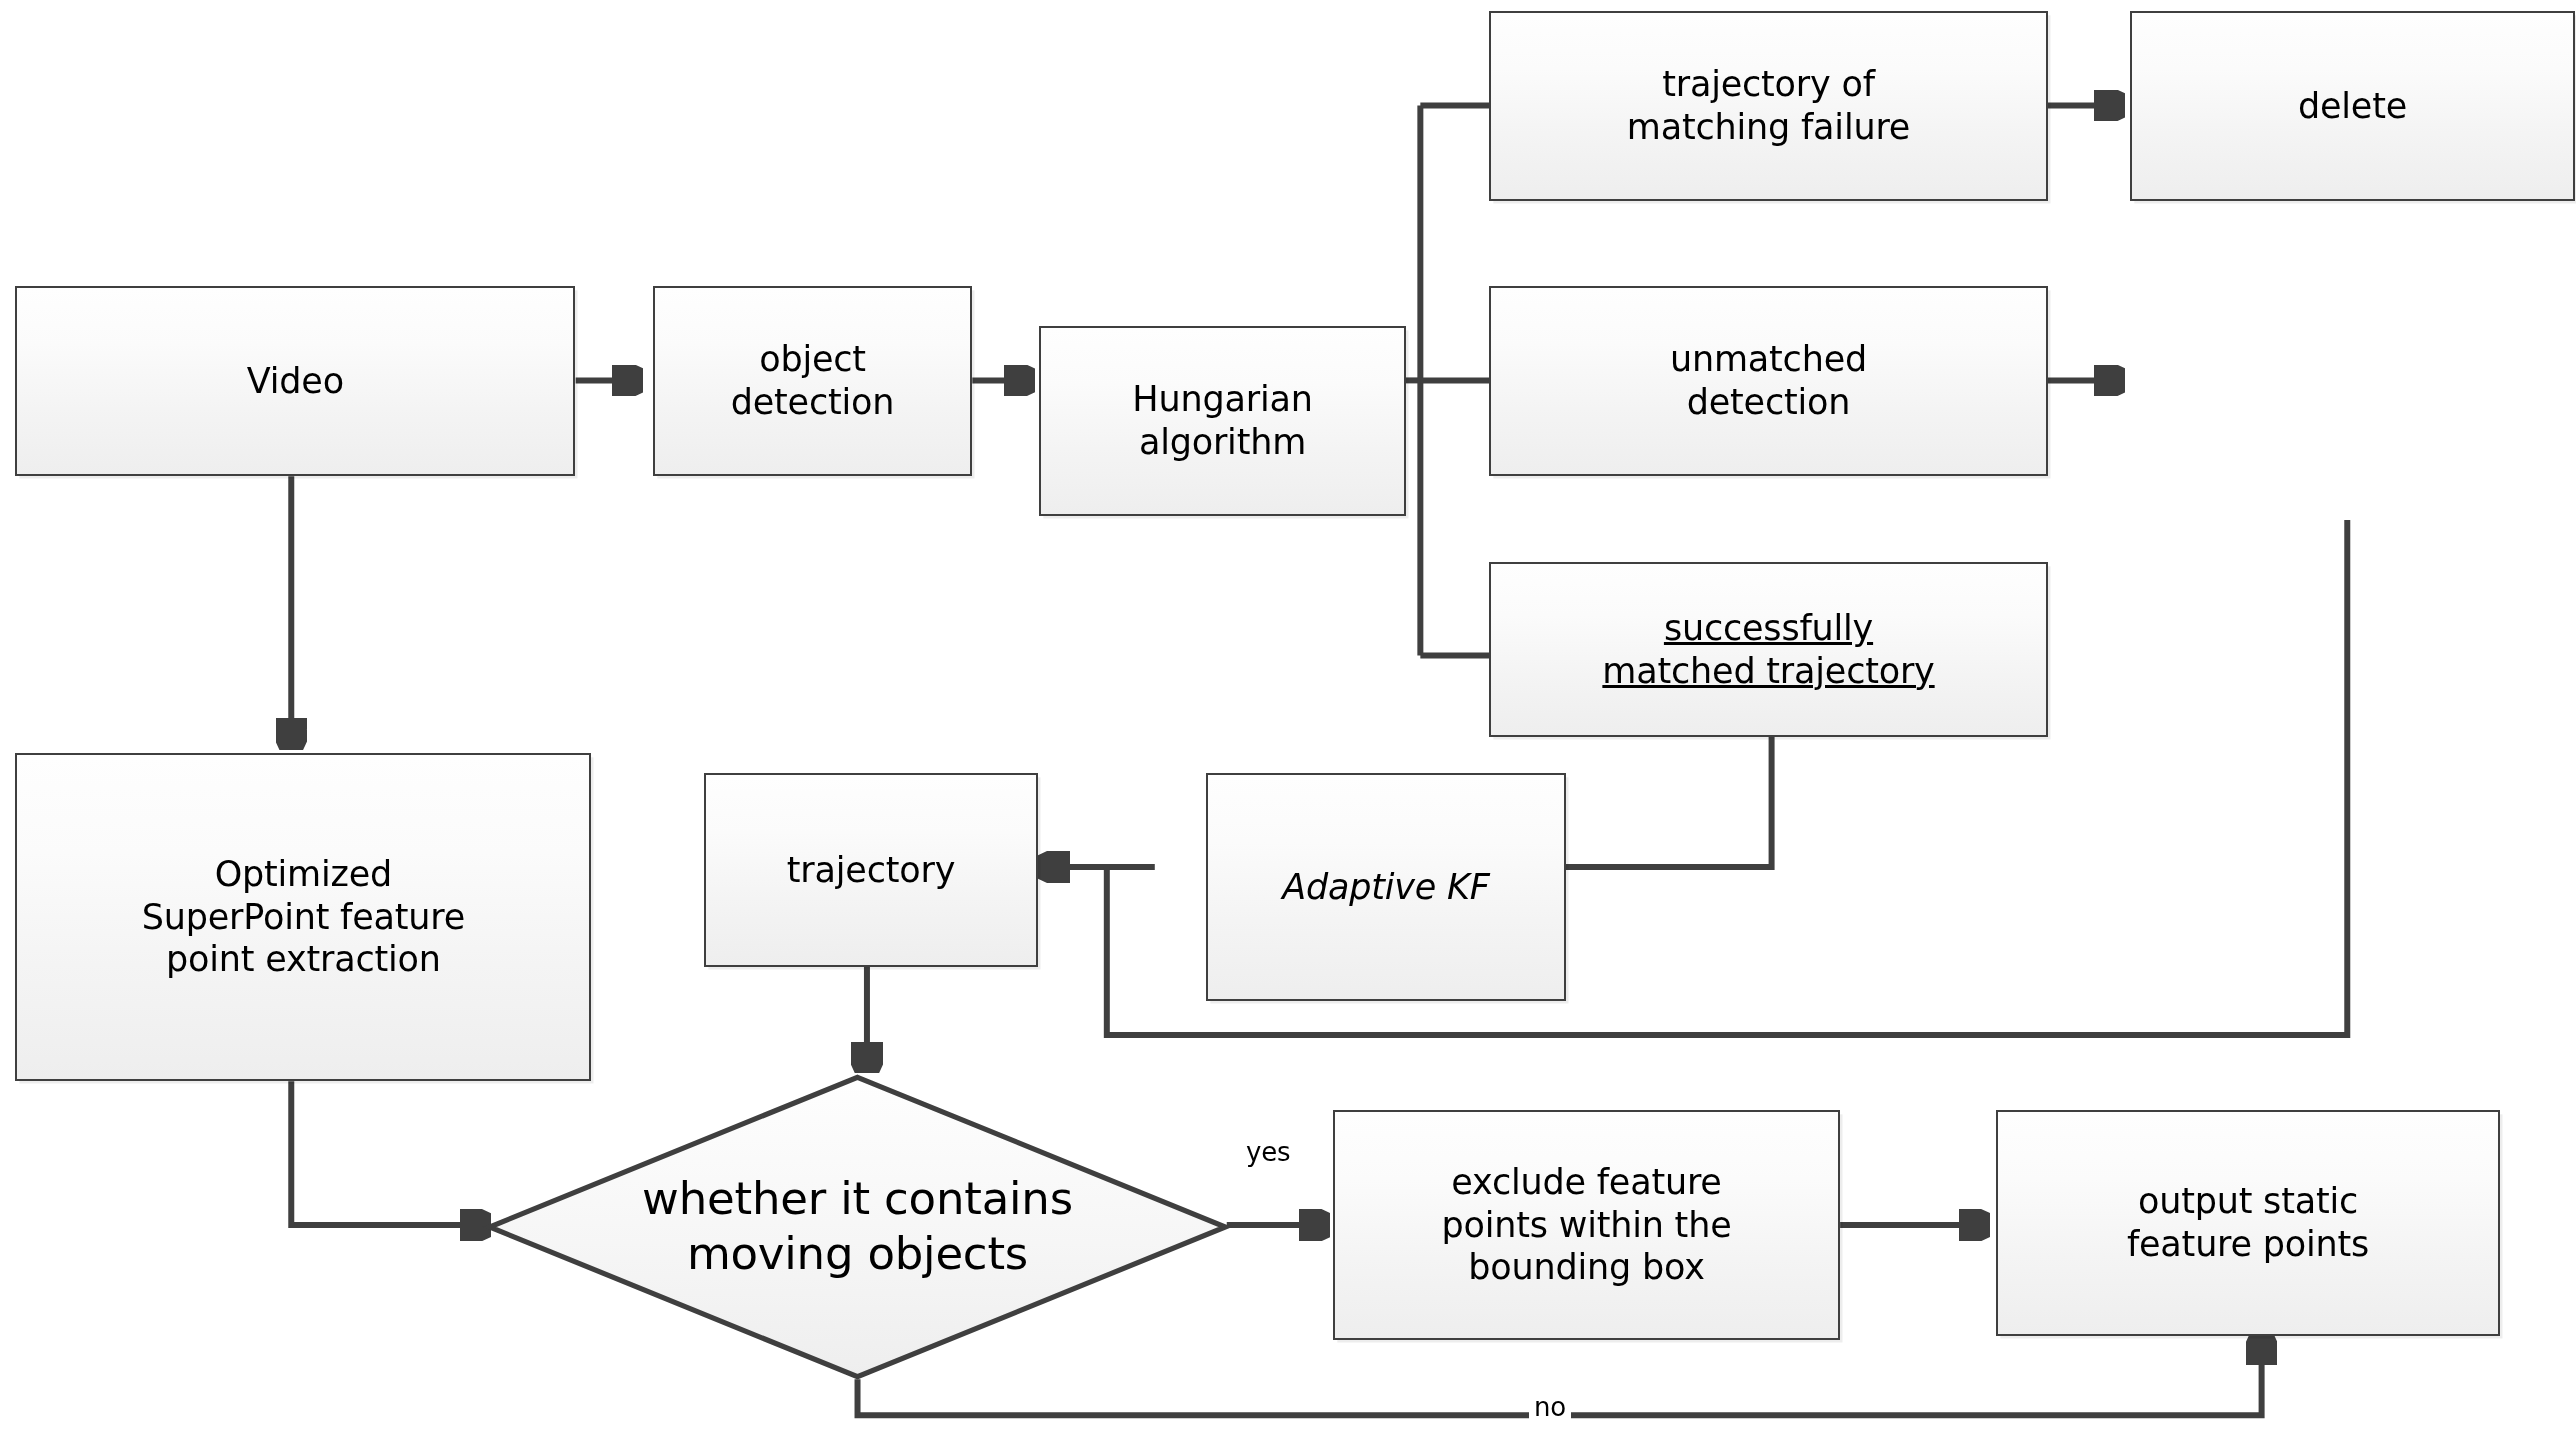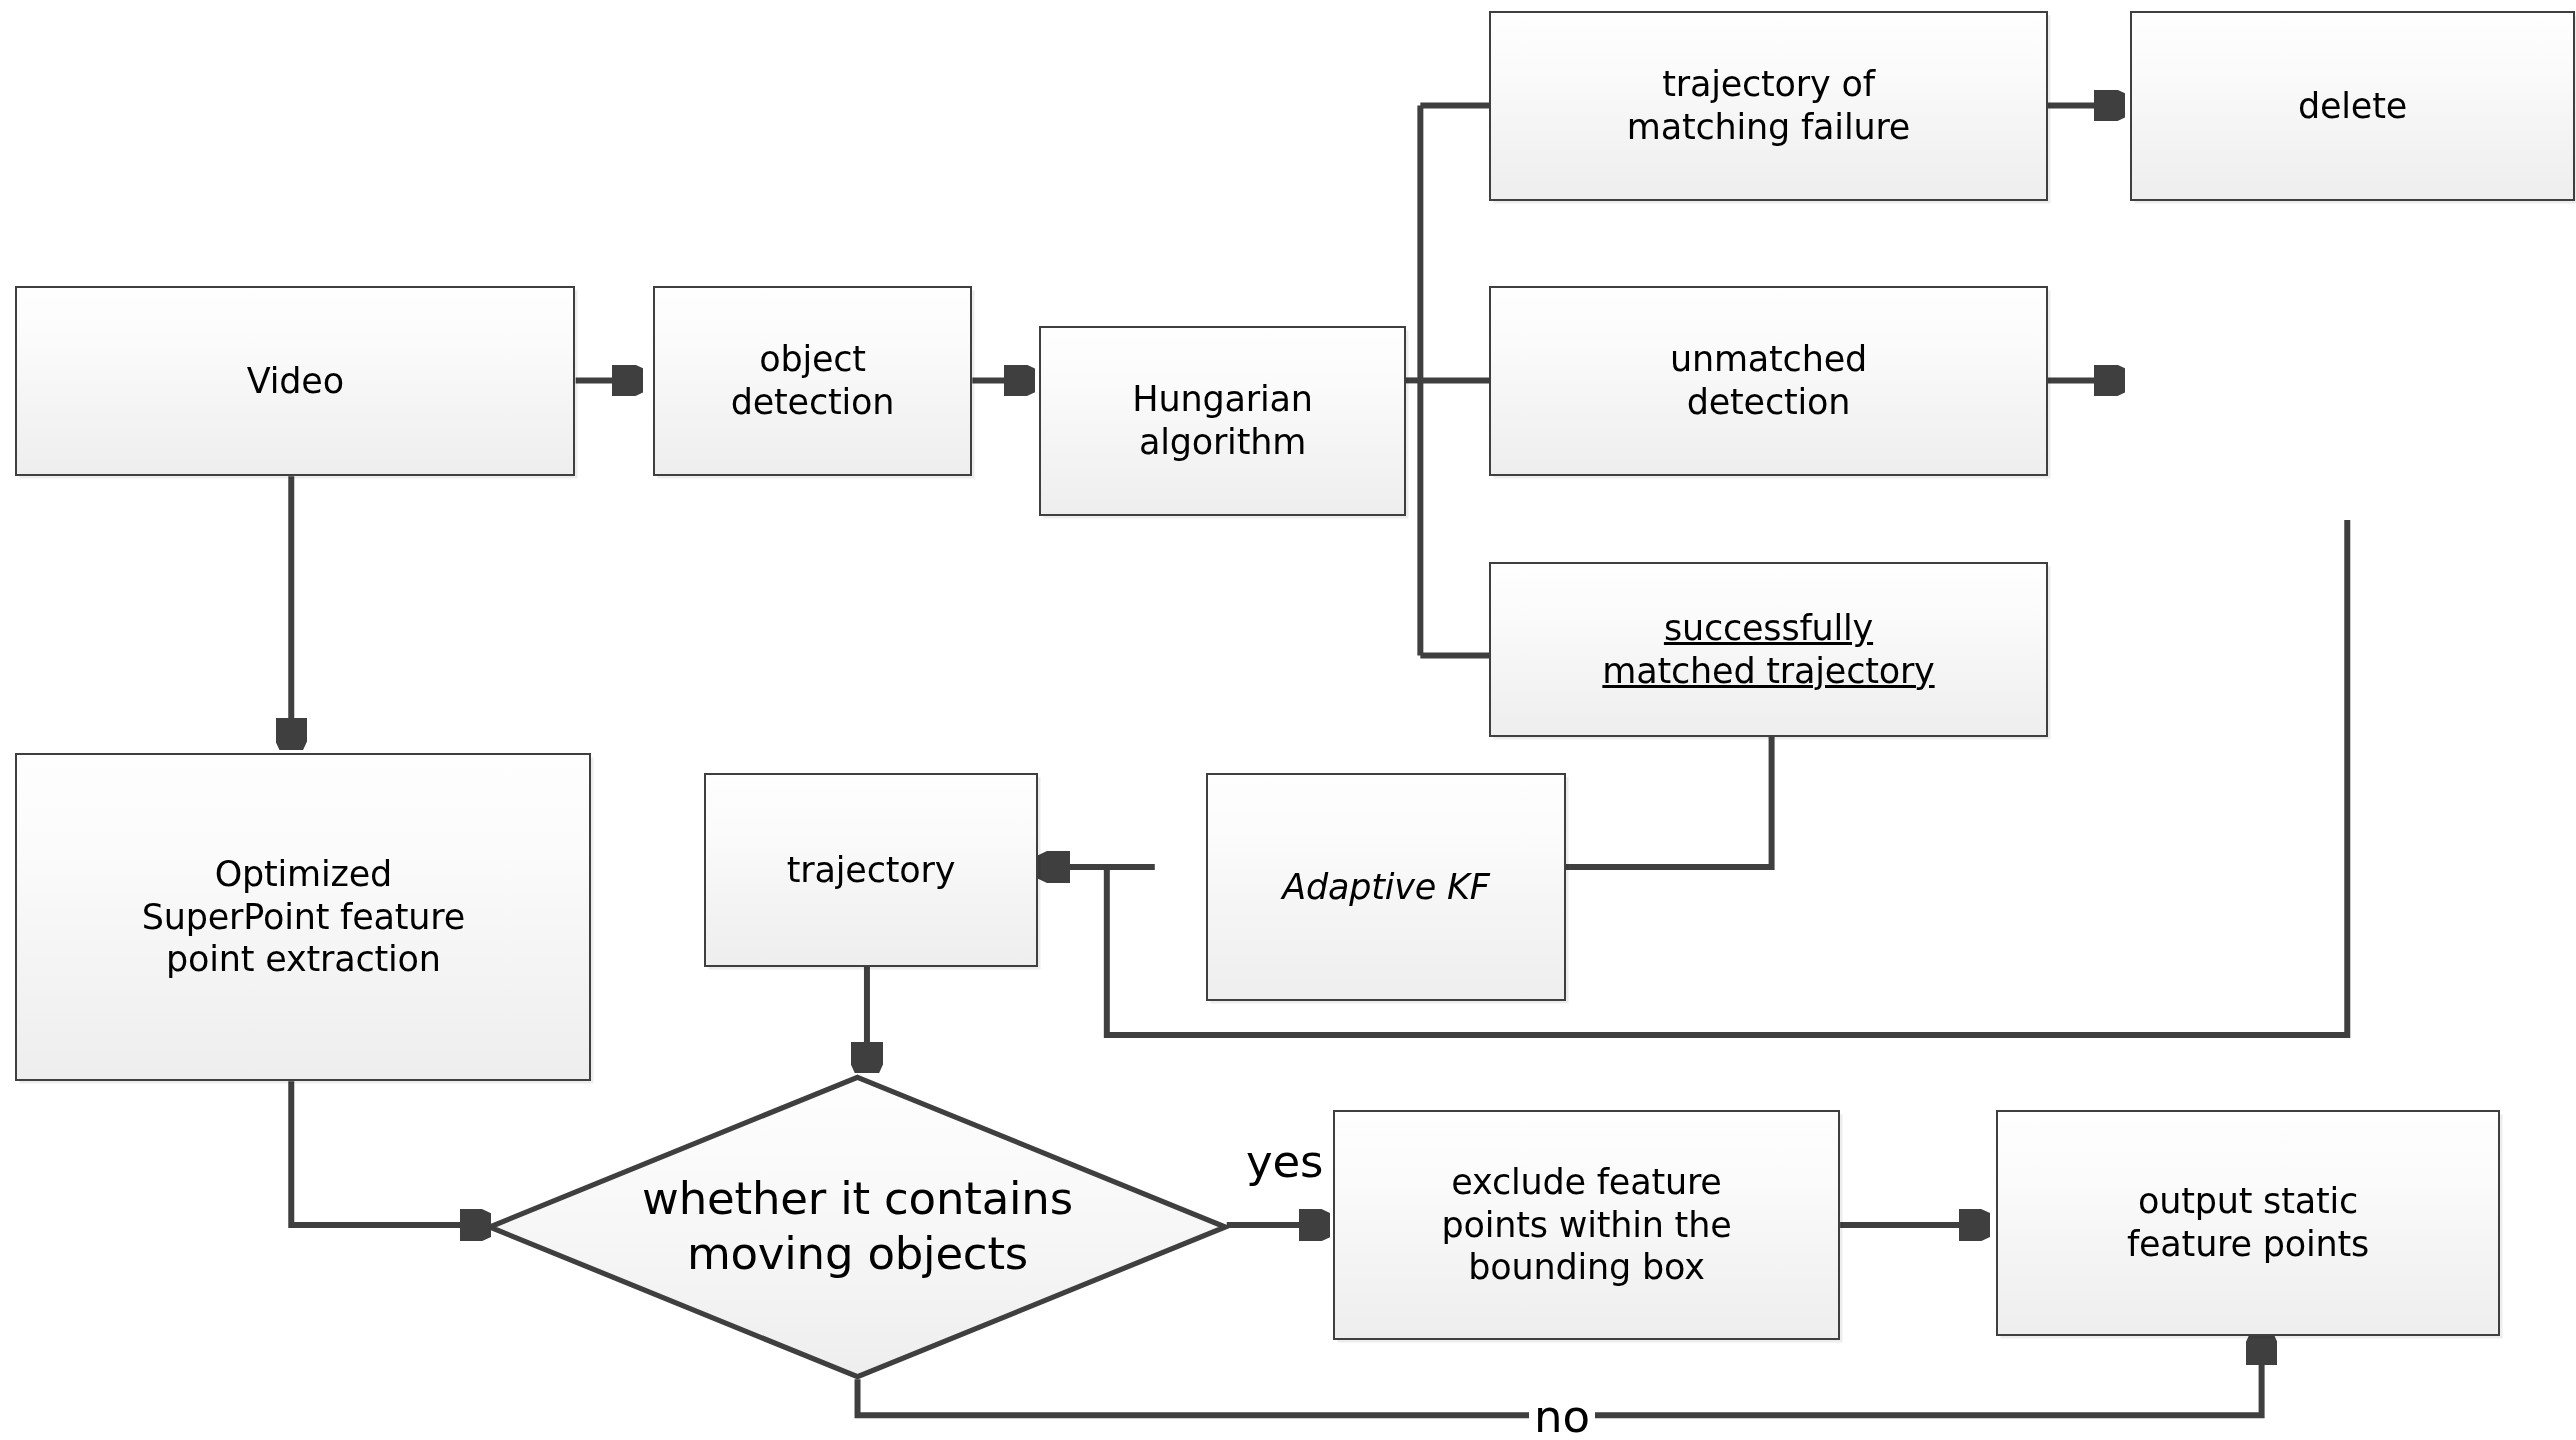--- a/index.html
+++ b/index.html
@@ -73,21 +73,21 @@
   #wires path, #wires line {
     stroke: #3f3f3f;
     stroke-width: 7;
     fill: none;
     stroke-linecap: butt;
     stroke-linejoin: miter;
   }
   
   .edge-label {
     position: absolute;
-    font-size: 45px;
+    font-size: 26px;
     color: #000;
     background: #ffffff;
     padding: 0 5.1px;
     line-height: 1;
     letter-spacing: -0.2px;
   }
 </style>
 </head>
 <body>
 

